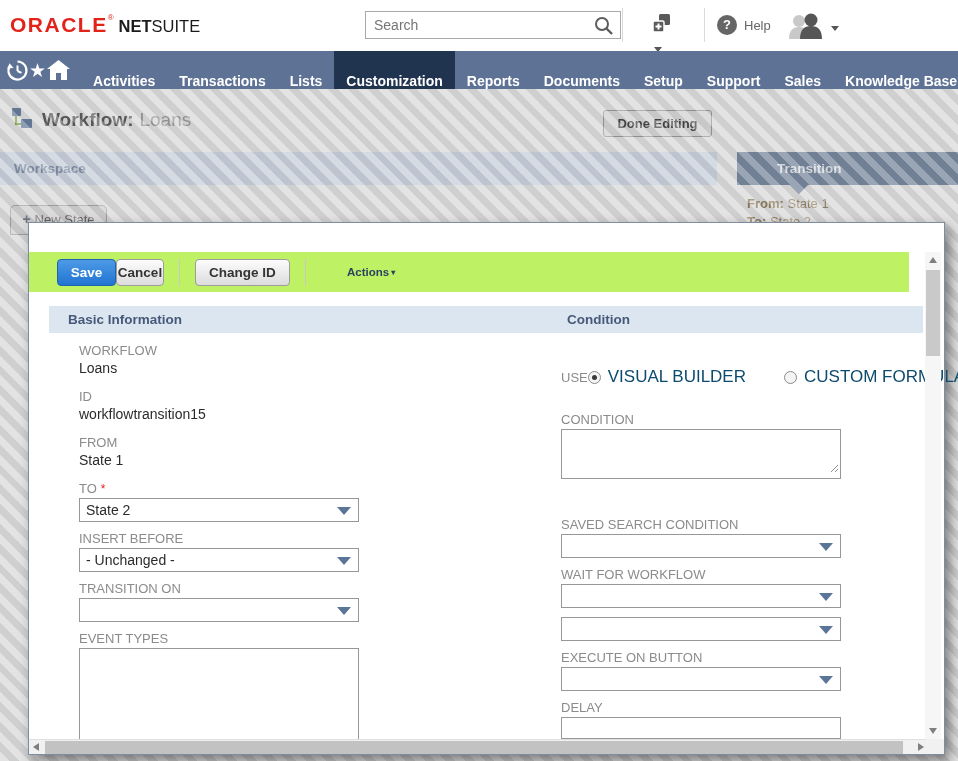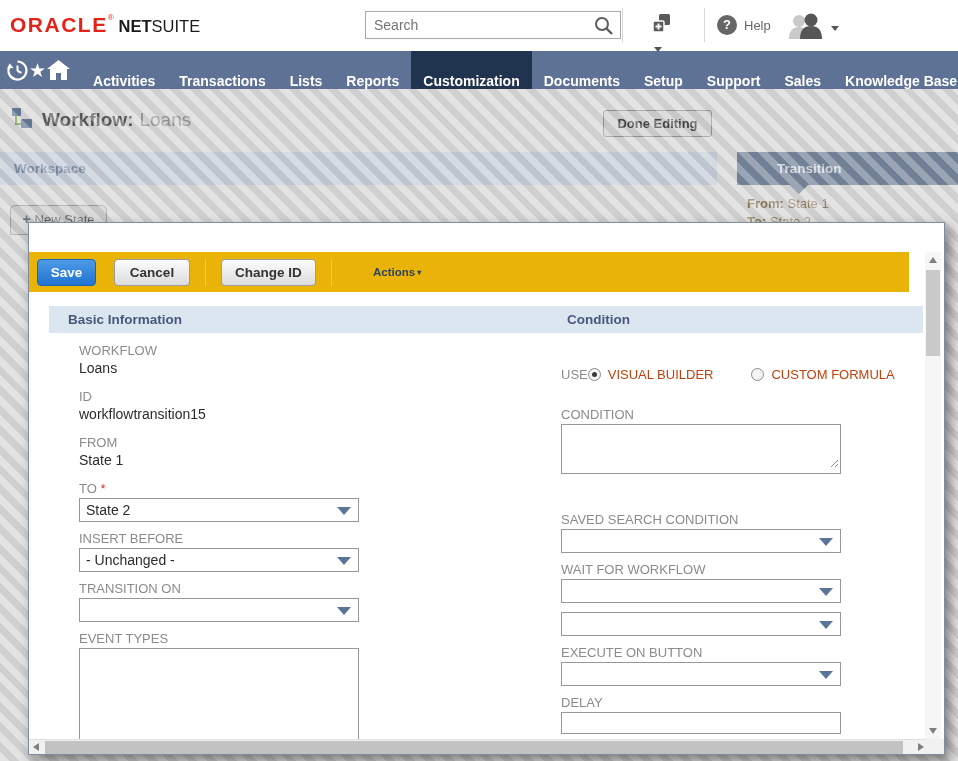--- a/index.html
+++ b/index.html
@@ -67,28 +67,28 @@
                                                   rgba(140,140,140,0.10) 7px 14px); }
 
   
   .modal { position:absolute; left:28px; top:222px; width:917px; height:533px; background:#fff;
            border:1px solid #7d8c9f; box-shadow:5px 6px 12px rgba(0,0,0,0.45); }
   .m-head { height:29px; background:linear-gradient(180deg,#44577b 0%, #5b6f91 35%, #5b6f91 100%);
             color:#fff; font-weight:bold; font-size:13.5px; line-height:29px; padding-left:14px;
             position:relative; }
   .m-close { position:absolute; right:12px; top:0; color:#b9c5d5; font-size:20px; font-weight:bold;
              line-height:27px; cursor:pointer; }
-  .m-toolbar { position:absolute; left:0; top:29px; width:880px; height:40px; background:#eab308;
-               display:flex; align-items:center; padding-left:8px; }
+  .m-toolbar { position:absolute; left:0; top:29px; width:880px; height:40px; background:#bef264;
+               display:flex; align-items:center; padding-left:28px; }
   .btn { height:27px; border-radius:4px; font-weight:bold; font-size:13.5px; text-align:center;
          cursor:pointer; font-family:"Liberation Sans",sans-serif; }
   .btn-save { width:59px; background:linear-gradient(180deg,#4d9ae6,#2174d2); border:1px solid #1f62ae;
               color:#fff; }
   .btn-gray { background:linear-gradient(180deg,#fcfcfc,#dcdcdc); border:1px solid #9d9d9d; color:#333; }
-  .btn-cancel { width:76px; margin-left:18px; }
+  .btn-cancel { width:48px; }
   .btn-changeid { width:95px; }
   .tb-div { width:1px; height:27px; background:#c9c9c9; margin:0 15px; }
   .actions-link { color:#2c4361; font-weight:bold; font-size:11.5px; margin-left:26px; cursor:pointer; }
   .actions-caret { font-size:8px; vertical-align:1px; margin-left:2px; }
 
   .sec-band { position:absolute; height:27px; background:#dce6f0; color:#47597a; font-weight:bold;
               font-size:13.5px; line-height:27px; padding-left:19px; top:83px; }
   .sec-basic { left:20px; width:564px; }
   .sec-cond { left:519px; width:375px; }
 
@@ -112,21 +112,21 @@
                             font-family:"Liberation Sans",sans-serif; }
   .resize-grip { position:absolute; right:1px; bottom:1px; }
 
   .use-row { display:flex; align-items:center; margin-bottom:25px; }
   .use-label { font-size:13px; color:#8b8b8b; width:60px; }
   .radio-opt { display:flex; align-items:center; margin-right:38px; cursor:pointer; }
   .radio { width:13px; height:13px; border-radius:50%; border:1px solid #8a8a8a; background:#f4f4f4;
            margin-right:7px; position:relative; }
   .radio.checked::after { content:""; position:absolute; left:3px; top:3px; width:5px; height:5px;
                           border-radius:50%; background:#3a3a3a; }
-  .radio-label { font-size:13px; color:#c2410c; white-space:nowrap; }
+  .radio-label { font-size:17px; color:#0c4a6e; white-space:nowrap; }
 
   
   .vscroll { position:absolute; top:29px; right:3px; width:16px; bottom:15px; background:#f6f6f6; }
   .v-up, .v-down { position:absolute; left:0; width:16px; height:16px; cursor:pointer; }
   .v-up { top:0; } .v-down { bottom:0; }
   .tri-up { position:absolute; left:4px; top:5px; width:0; height:0; border-left:4px solid transparent;
             border-right:4px solid transparent; border-bottom:6px solid #7f7f7f; }
   .tri-down { position:absolute; left:4px; top:5px; width:0; height:0; border-left:4px solid transparent;
               border-right:4px solid transparent; border-top:6px solid #7f7f7f; }
   .v-thumb { position:absolute; top:18px; left:1px; width:14px; height:86px; background:#c9c9c9;
@@ -205,22 +205,22 @@
     </div>
     <div class="nav-iconslot">
       <svg width="25" height="22" viewBox="0 0 25 22">
         <polygon points="12.5,1 24,10 21,10 21,21 15,21 15,14 10,14 10,21 4,21 4,10 1,10" fill="#fff"></polygon>
       </svg>
     </div>
     <div class="nav-items">
       <div class="nav-item">Activities</div>
       <div class="nav-item">Transactions</div>
       <div class="nav-item">Lists</div>
+      <div class="nav-item active">Customization</div>
       <div class="nav-item">Reports</div>
-      <div class="nav-item active">Customization</div>
       <div class="nav-item">Documents</div>
       <div class="nav-item">Setup</div>
       <div class="nav-item">Support</div>
       <div class="nav-item">Sales</div>
       <div class="nav-item">Knowledge Base</div>
     </div>
   </div>
 
   <div class="content">
     <div class="title-row">

